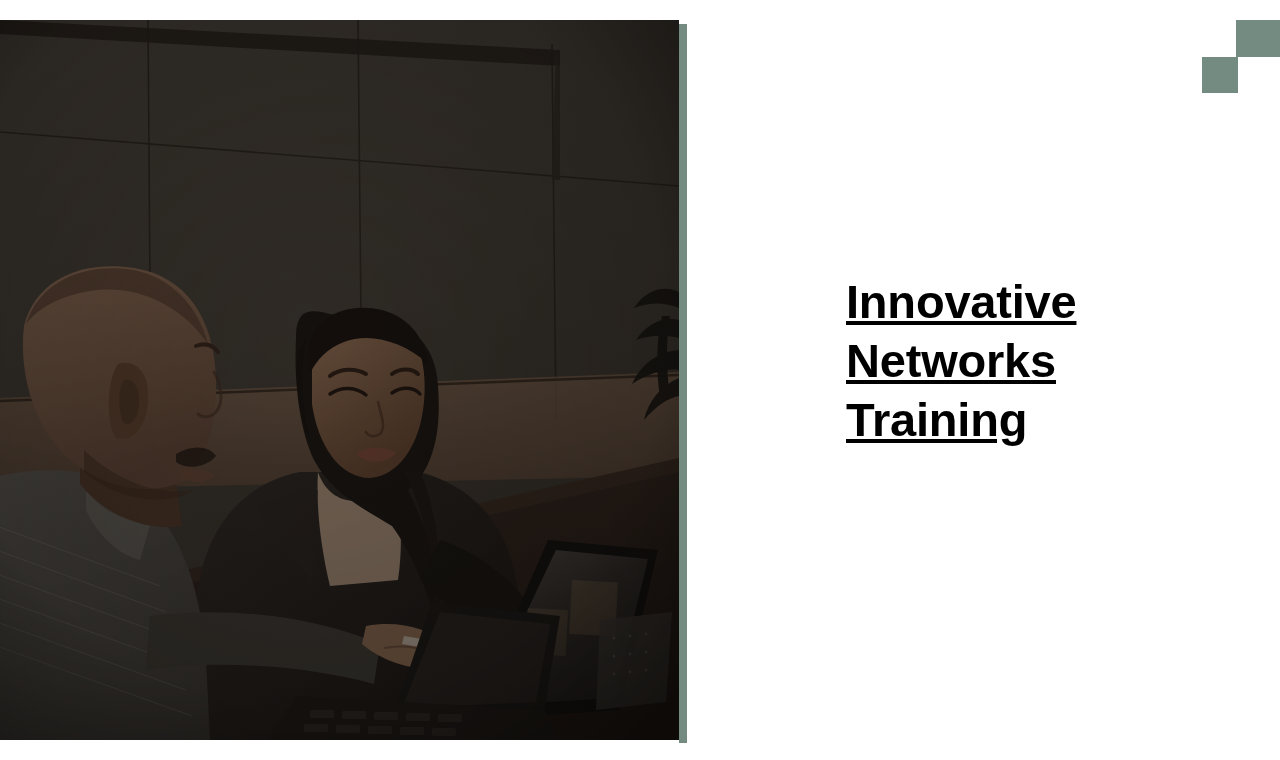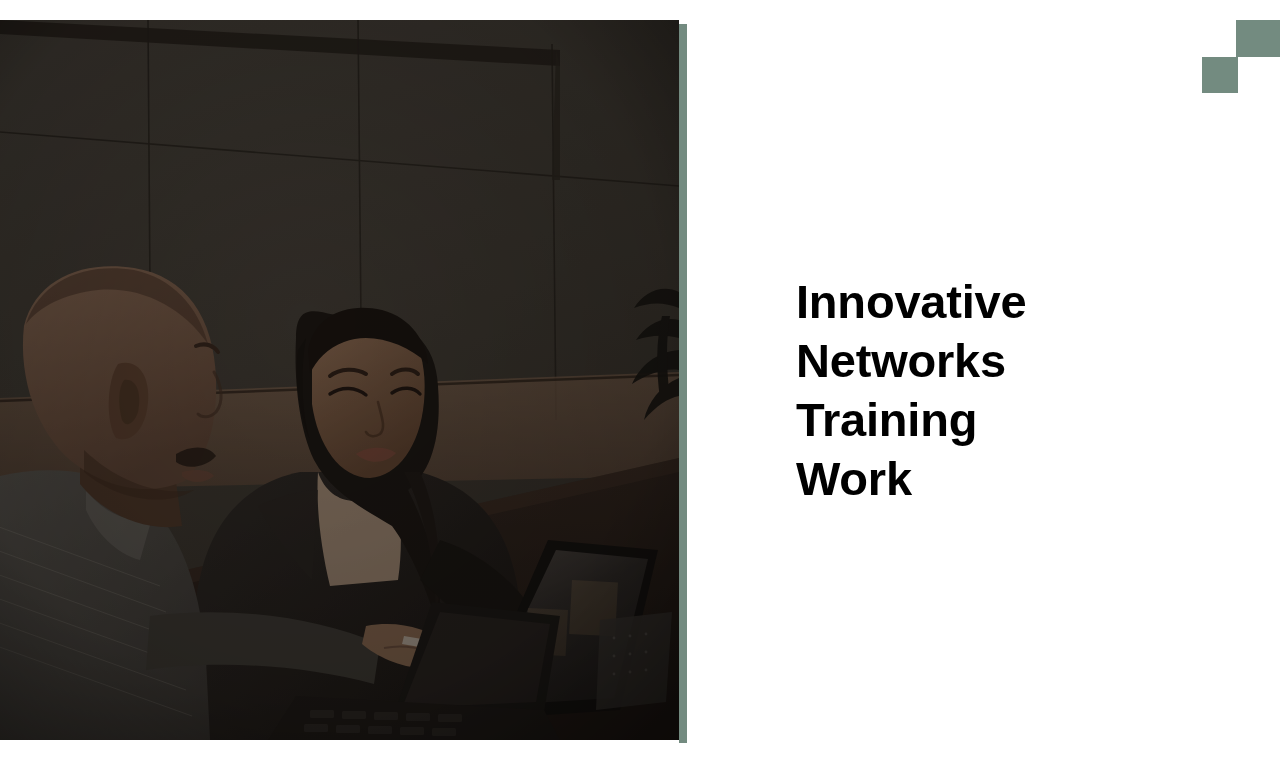--- a/index.html
+++ b/index.html
@@ -71,23 +71,24 @@
   .photo-tint {
     position: absolute;
     inset: 0;
     background: rgba(18, 14, 12, 0.34);
     pointer-events: none;
   }
 
   
   .heading-block {
     position: absolute;
-    left: 796px;
+    left: 846px;
     top: 272px;
     width: 380px;
+    text-decoration: underline;
   }
   .heading-line {
     font-size: 47px;
     line-height: 59px;
     font-weight: bold;
     color: #000000;
     letter-spacing: -0.2px;
     white-space: nowrap;
   }
 </style>
@@ -291,16 +292,15 @@
     </div>
   </div>
 
   <div class="deco-square deco-square-upper" style="background:#738b80;"></div>
   <div class="deco-square deco-square-lower" style="background:#738b80;"></div>
 
   <div class="heading-block">
     <div class="heading-line">Innovative</div>
     <div class="heading-line">Networks</div>
     <div class="heading-line">Training</div>
-    <div class="heading-line">Work</div>
   </div>
 
 </div>
 
 </body></html>

